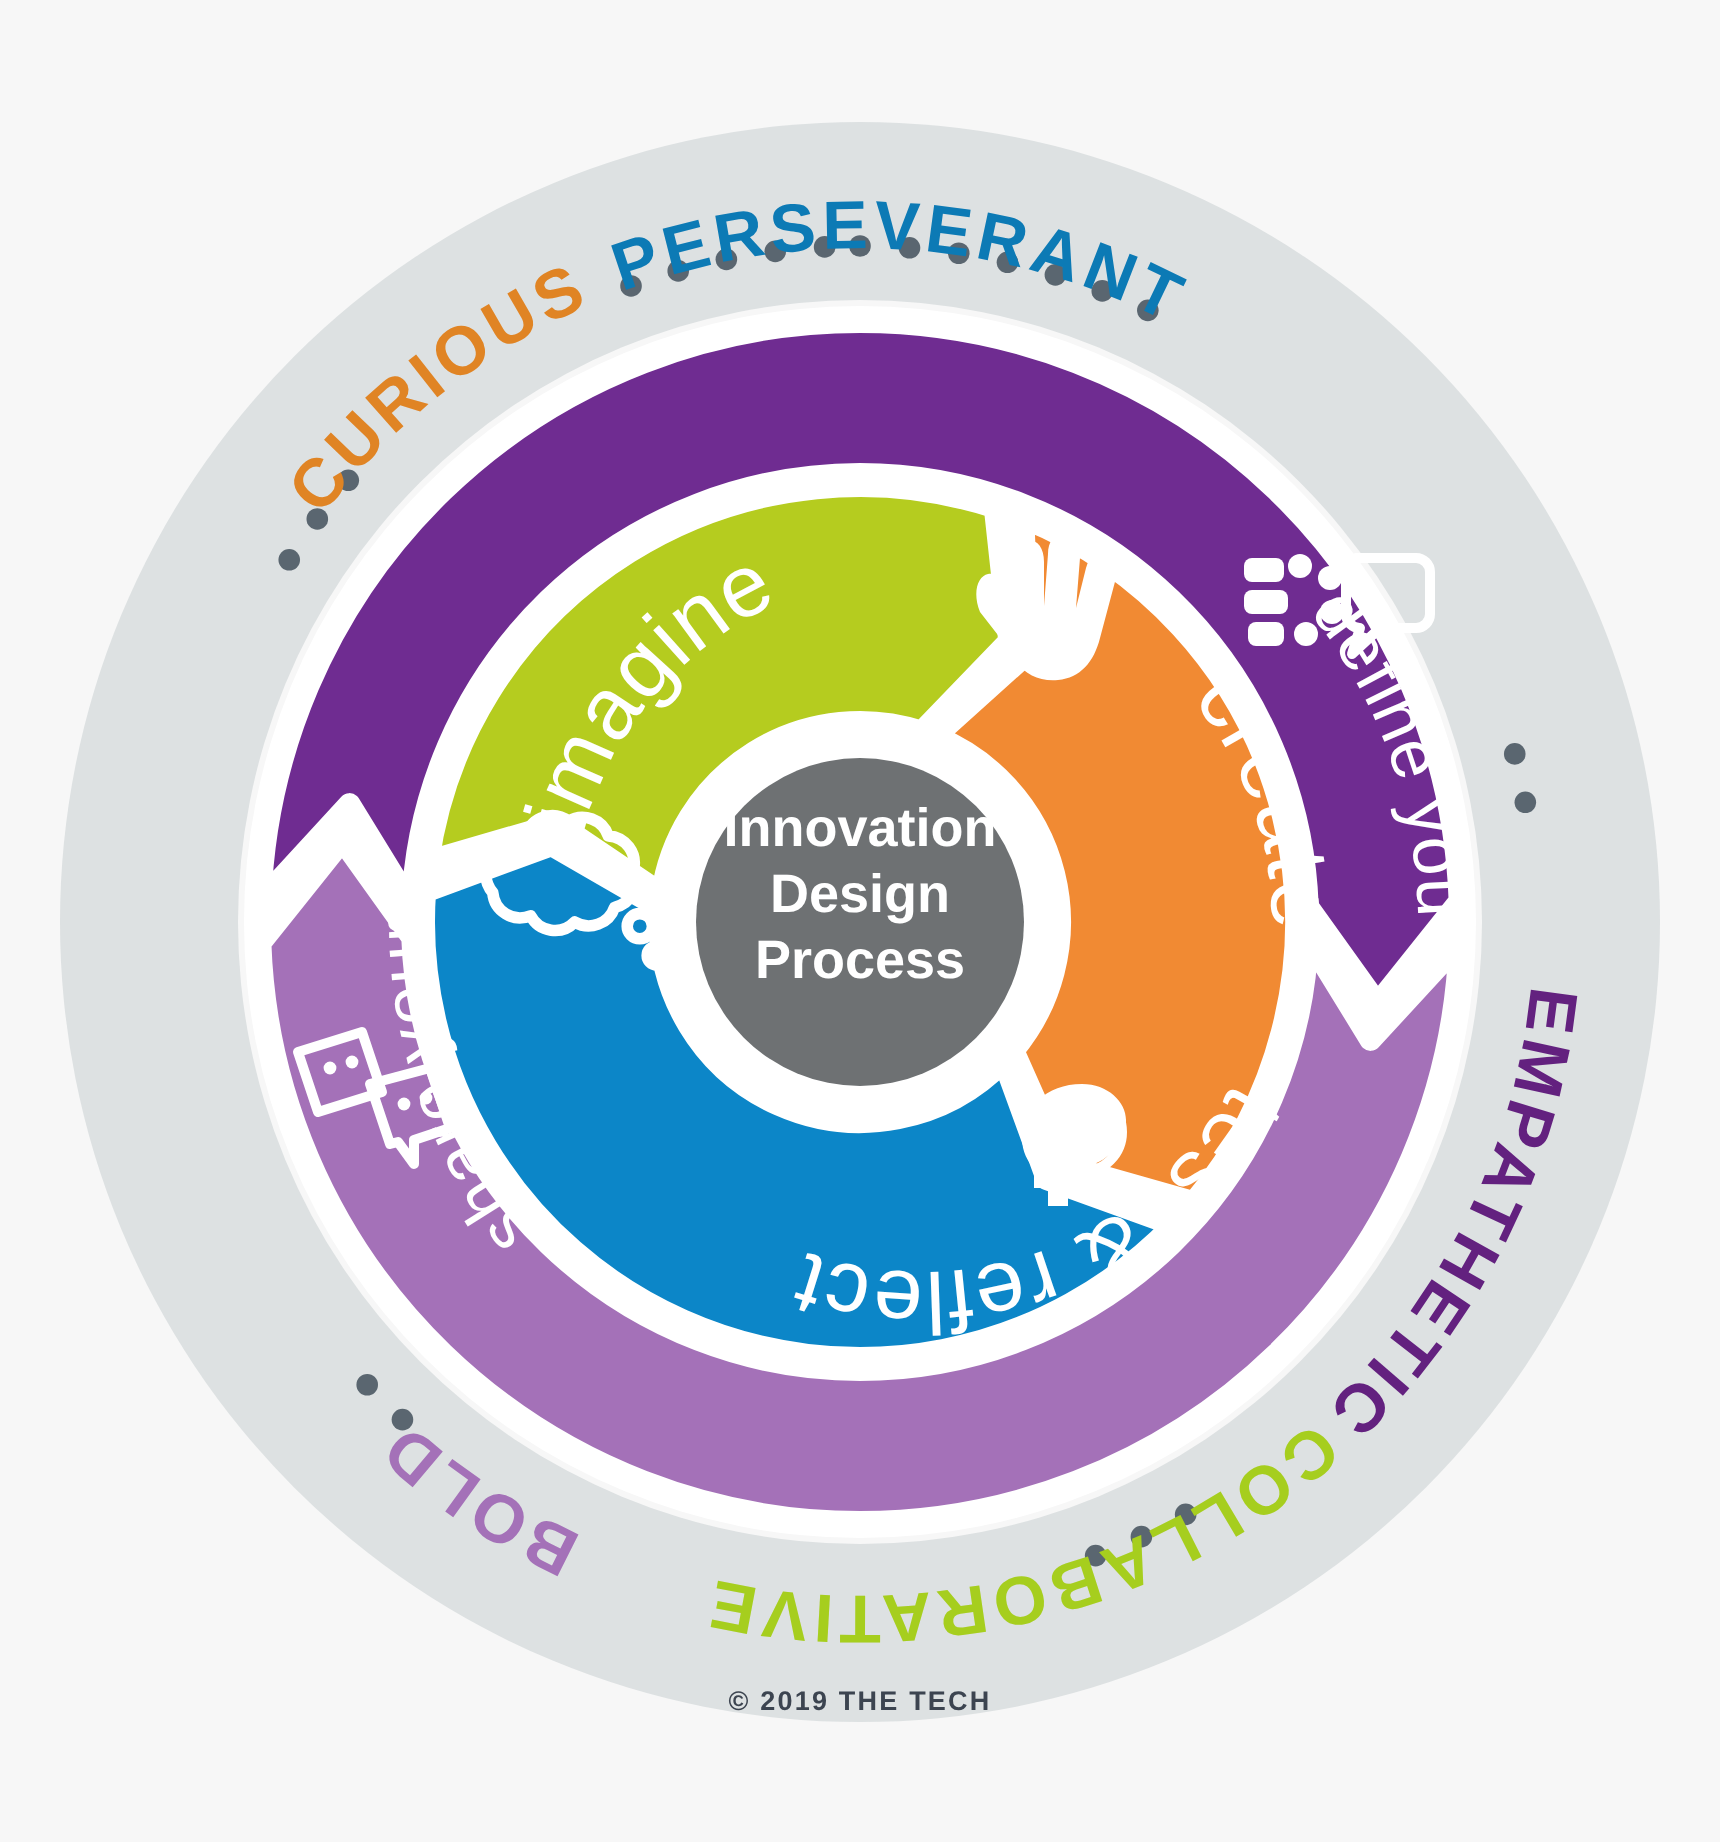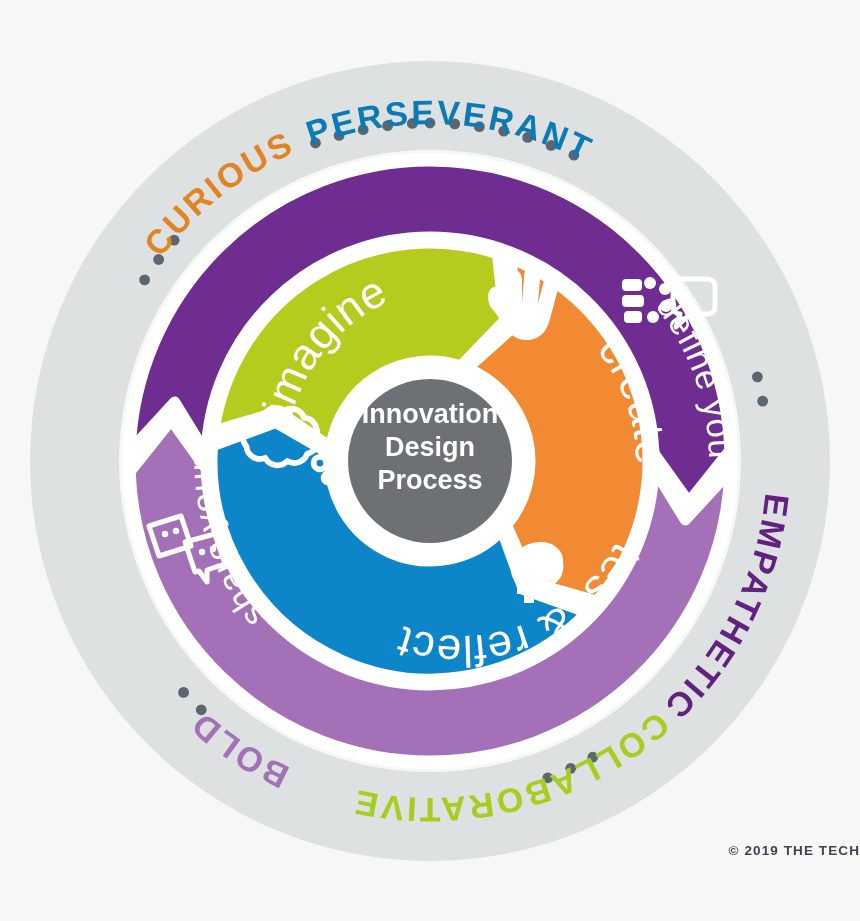--- a/index.html
+++ b/index.html
@@ -49,21 +49,21 @@
     font-family: "Liberation Sans", sans-serif;
     font-weight: bold;
     font-size: 27px;
     fill: #ffffff;
   }
   .copyright {
     position: absolute;
     left: 0;
     right: 0;
     top: 843px;
-    text-align: right;
+    text-align: center;
     font-family: "Liberation Sans", sans-serif;
     font-size: 13.5px;
     font-weight: bold;
     letter-spacing: 1.1px;
     color: #3c4450;
   }
 </style>
 </head>
 <body>
 

